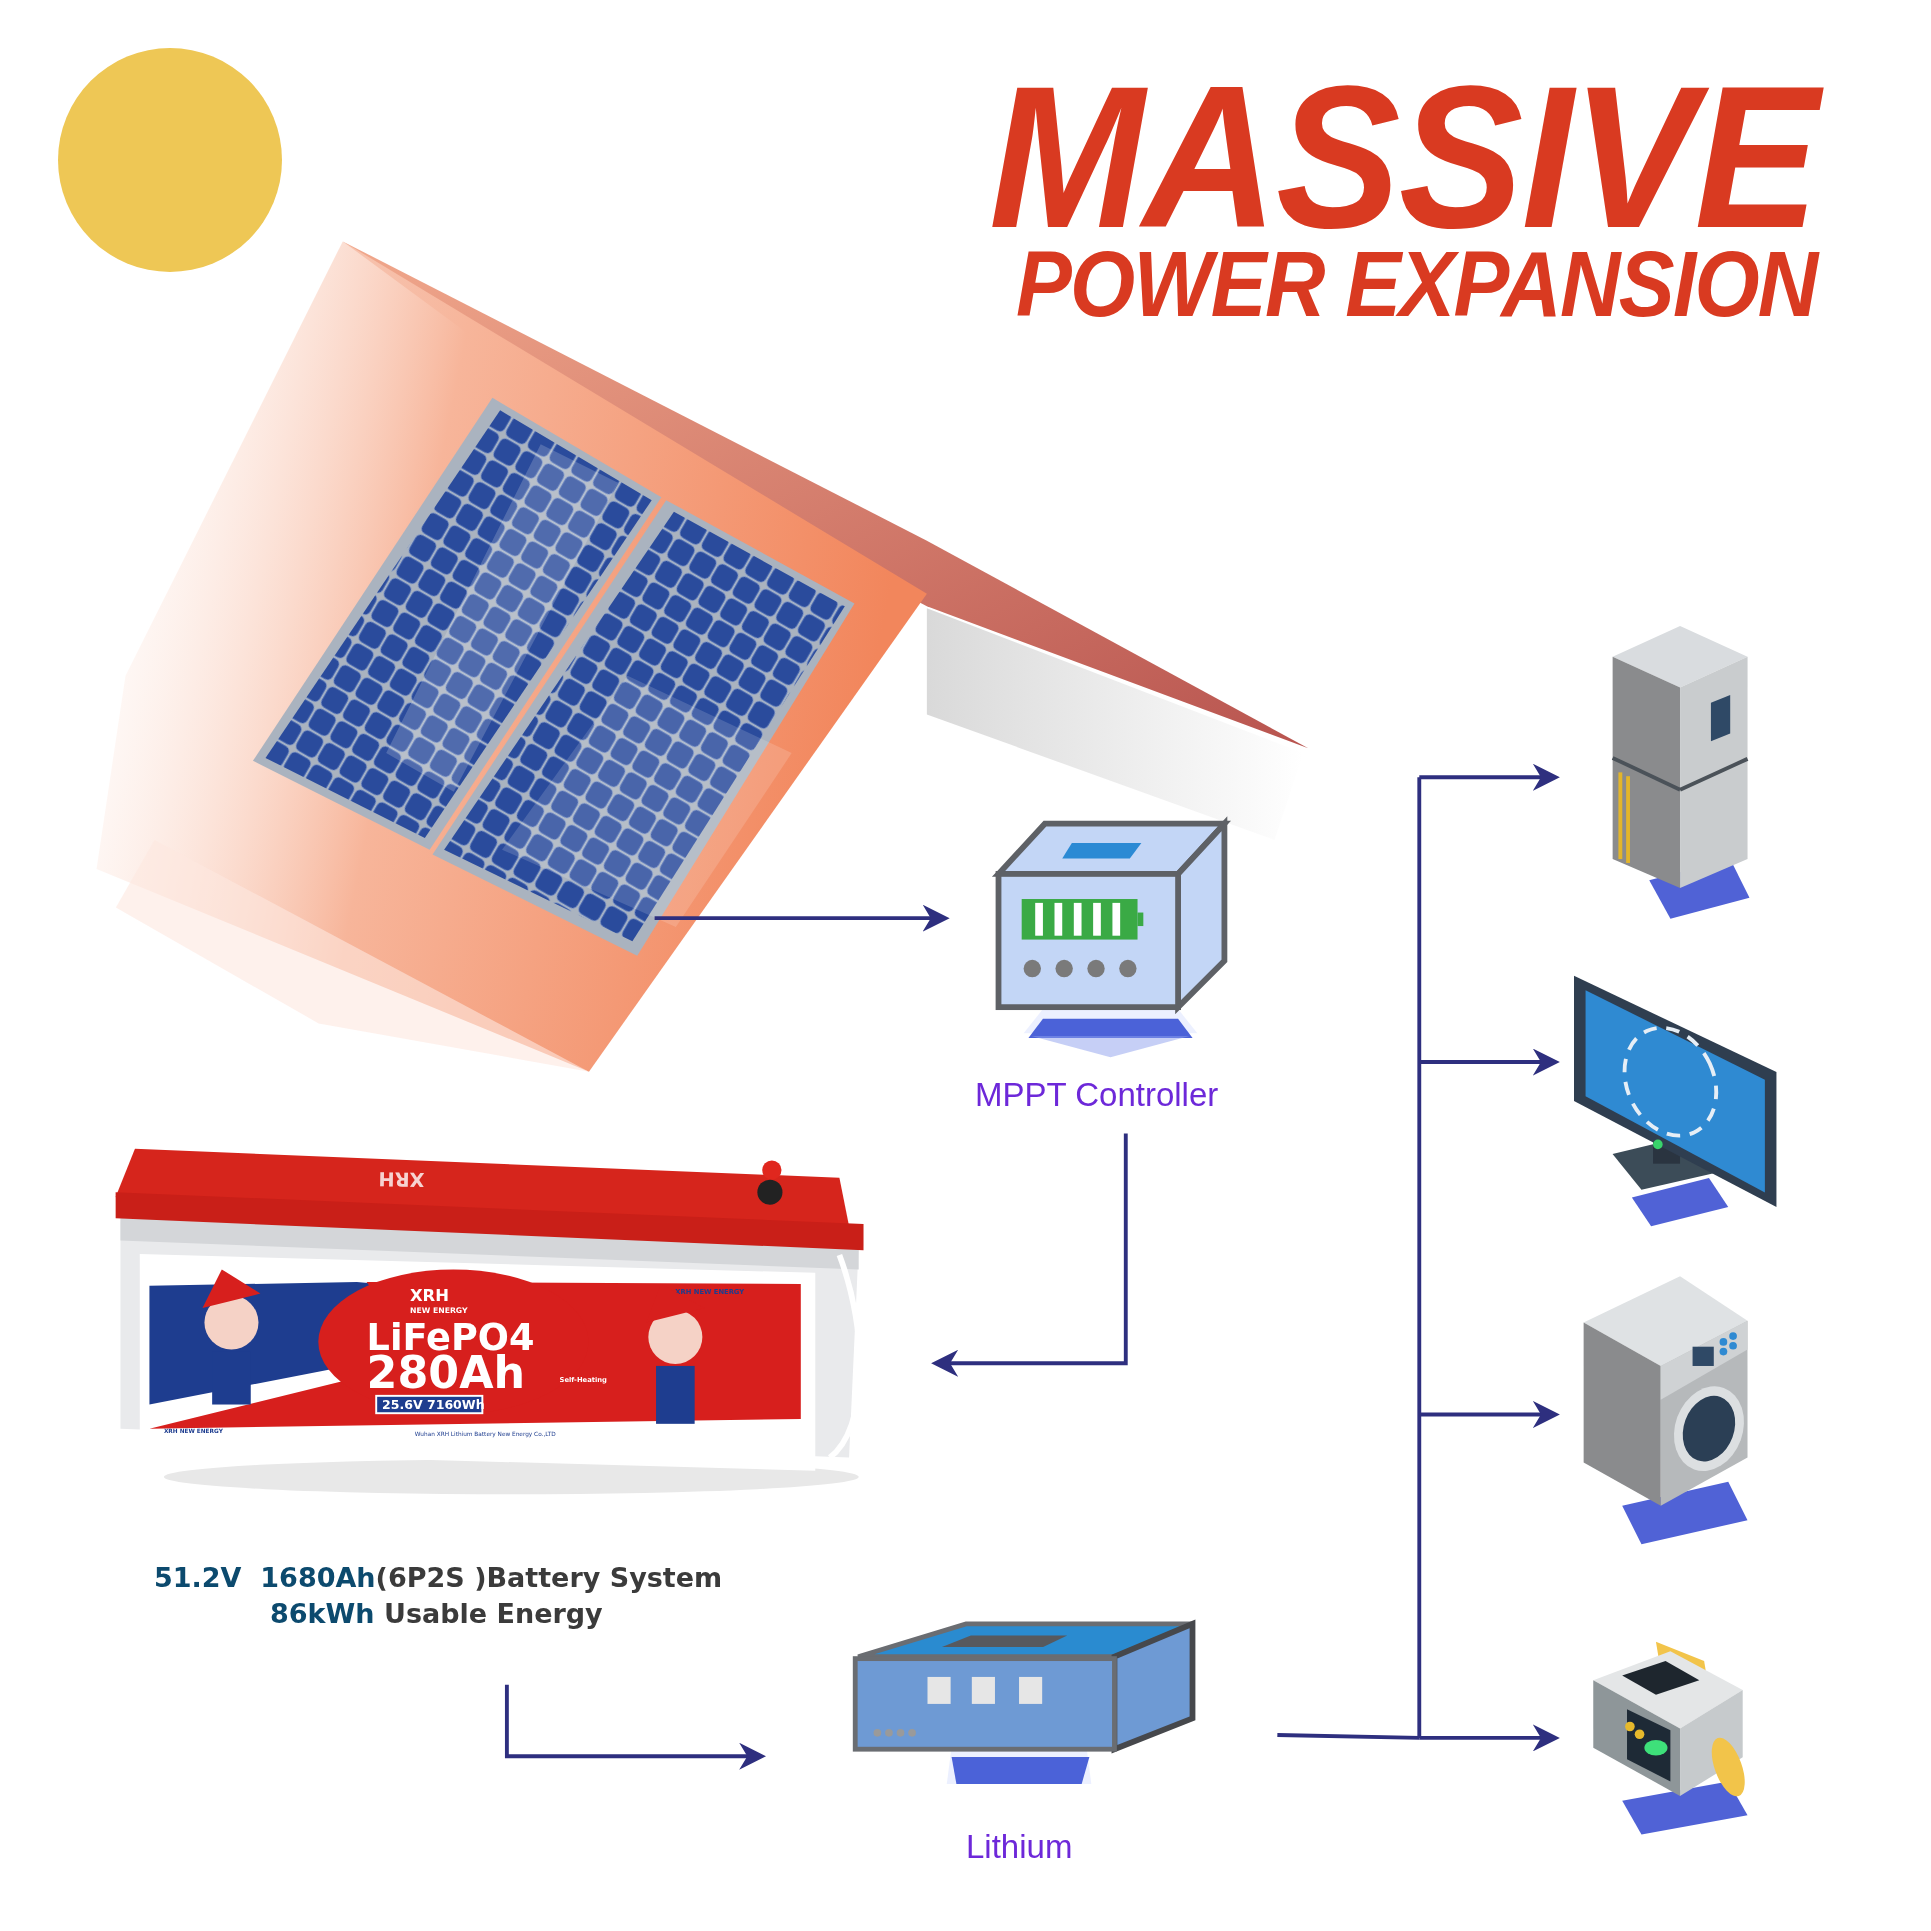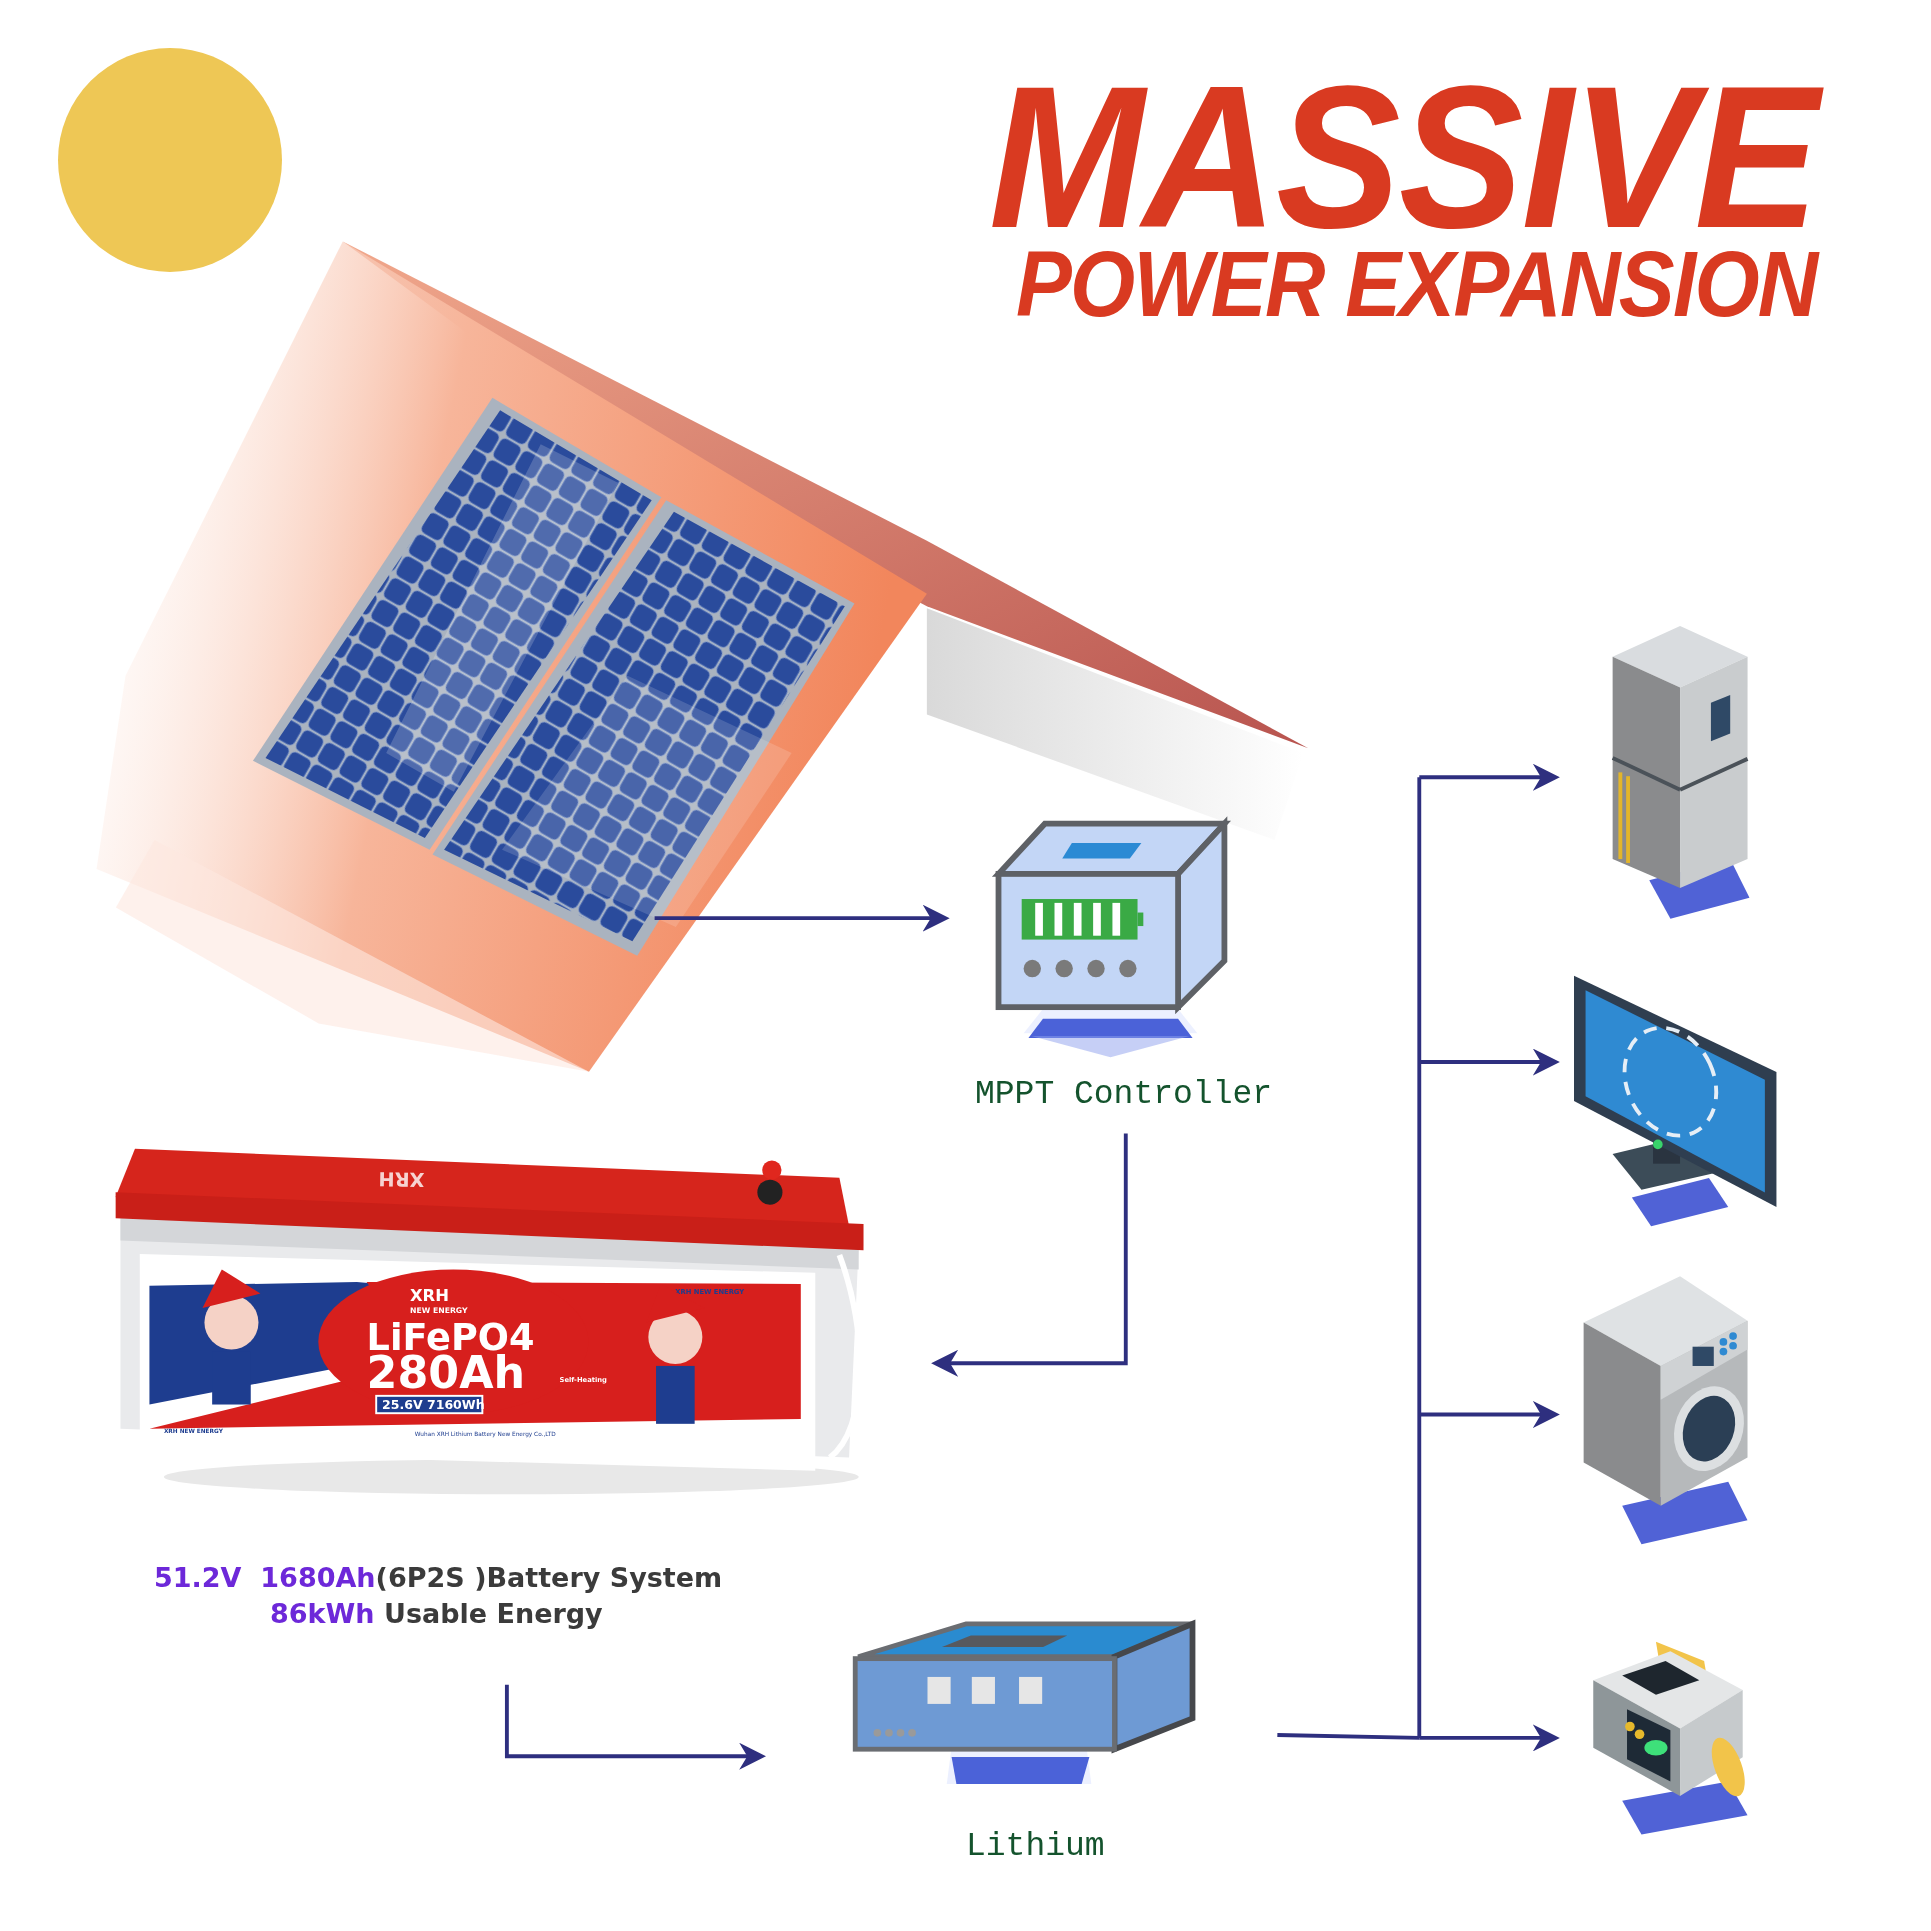--- a/index.html
+++ b/index.html
@@ -4,23 +4,23 @@
 <style>
   html, body { margin:0; padding:0; background:#ffffff; }
   body { width:1931px; height:1931px; position:relative; overflow:hidden; font-family:"DejaVu Sans", sans-serif; }
   
   .headline { position:absolute; right:114px; text-align:right; color:#d93a21; font-family:"Liberation Sans", sans-serif; font-weight:bold; font-style:italic; letter-spacing:-1.9px; }
   .headline.line1 { top:60px; font-size:203px; line-height:193px; transform:scaleX(0.92); transform-origin:right center; }
   .headline.line2 { top:236px; font-size:93px; line-height:97px; transform:scaleX(0.9); transform-origin:right center; }
   
   .sun { position:absolute; left:58px; top:48px; width:224px; height:224px; border-radius:50%; background:#eec755; }
   
-  .node-label { position:absolute; color:#14532d; font-family:Liberation Mono, monospace; font-size:33px; white-space:nowrap; }
+  .node-label { position:absolute; color:#6d28d9; font-family:Liberation Sans, sans-serif; font-size:33px; white-space:nowrap; }
   .spec { position:absolute; font-family:"DejaVu Sans", sans-serif; font-weight:bold; font-size:27px; white-space:nowrap; color:#3b3b3b; }
-  .spec .hl { color:#6d28d9;margin-top:7px; }
+  .spec .hl { color:#0c4a6e;margin-top:7px; }
   svg { position:absolute; overflow:visible; }
   .bat-text { font-family:"DejaVu Sans", sans-serif; font-weight:bold; fill:#fff; }
 </style>
 </head>
 <body>
 
 <div class="sun"></div>
 
 <div class="headline line1">MASSIVE</div>
 <div class="headline line2">POWER EXPANSION</div>

